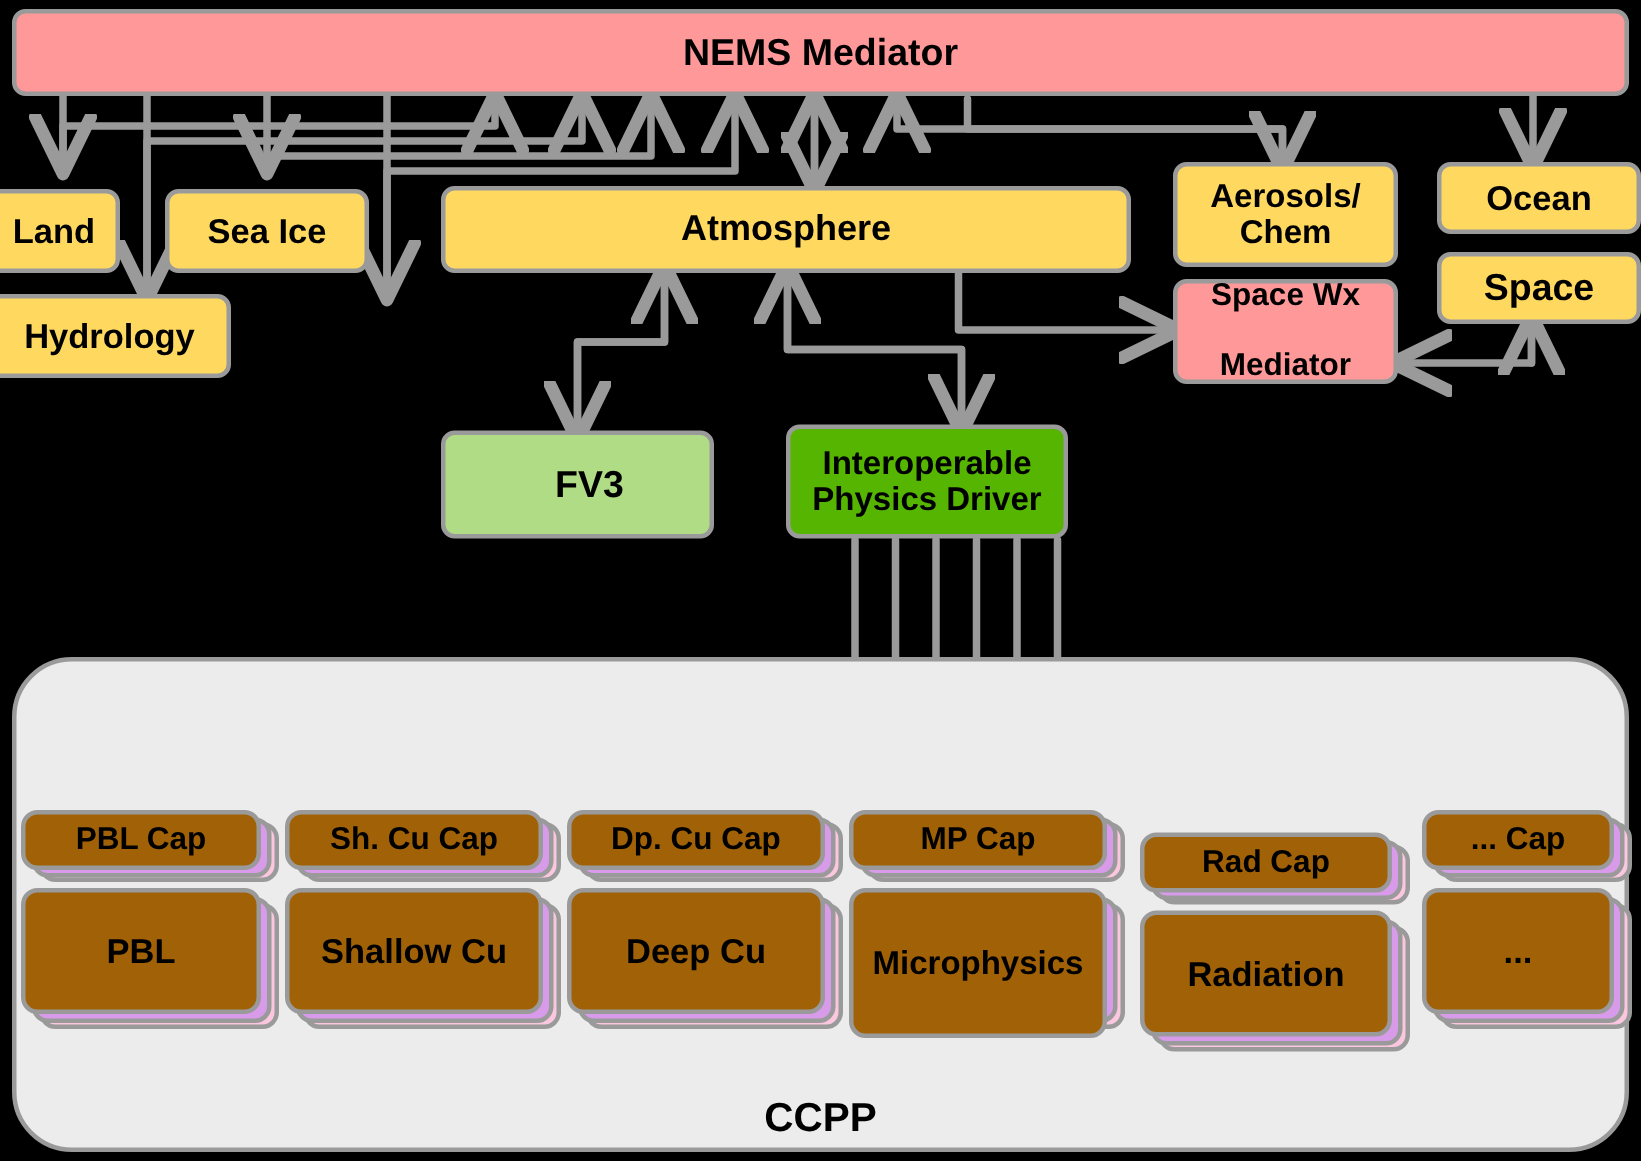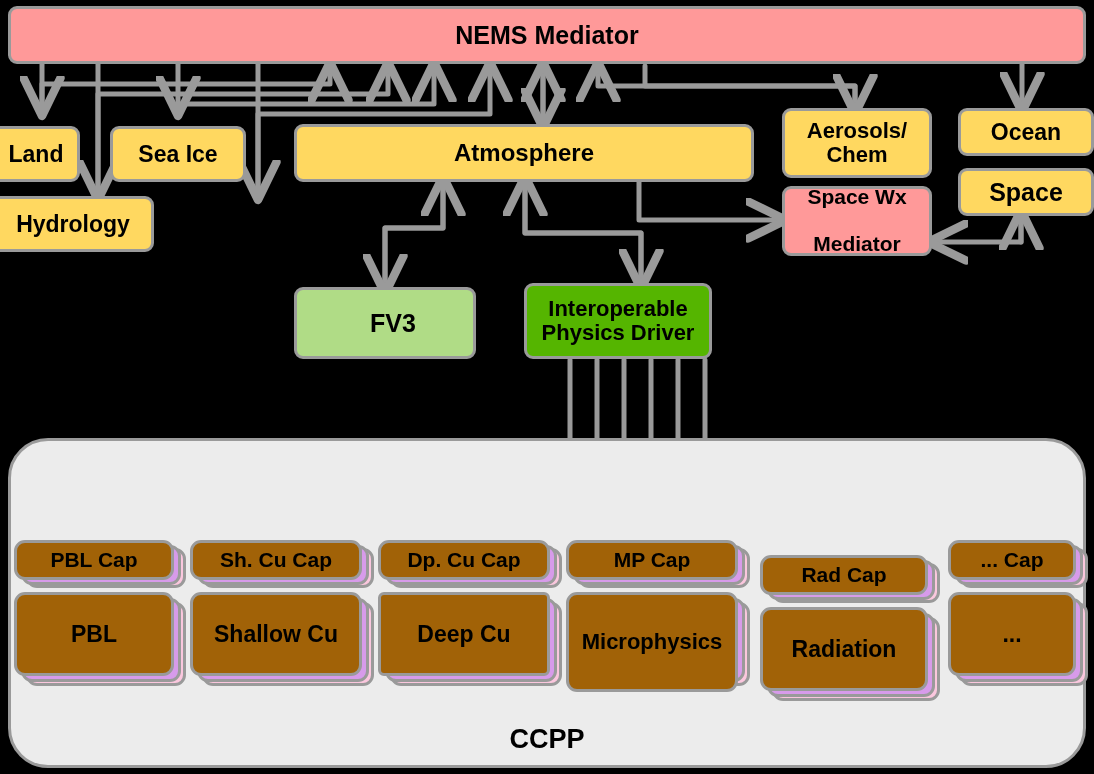--- a/index.html
+++ b/index.html
@@ -27,21 +27,21 @@
   .yellow { background:#FFD860; }
   .lgreen { background:#B0DC86;padding-left:16px; }
   .dgreen { background:#55B500; }
 
   
   #ccpp {
     position:absolute; left:8px; top:438px; width:1078px; height:330px;
     background:#ECECEC; border:3px solid #9a9a9a; border-radius:40px; z-index:1;
   }
   #ccpp-label {
-    position:absolute; left:0; right:0; bottom:10px; text-align:center;
+    position:absolute; left:0; right:0; bottom:4px; text-align:center;
     font-size:27px; font-weight:bold; color:#000;
   }
 
   
   .stack { position:absolute; z-index:4; }
   .stack .layer {
     position:absolute; border:3px solid #9a9a9a; border-radius:11px;
   }
   .layer.l3 { background:#FBC7DE; }
   .layer.l2 { background:#D79BEA; }
@@ -192,21 +192,21 @@
   </div>
 
   <div class="stack" style="left:378px; top:540px; width:190px; height:150px;">
     <div class="layer l3" style="left:12px; top:8px; width:172px; height:40px;"></div>
     <div class="layer l2" style="left:7px; top:5px; width:172px; height:40px;"></div>
     <div class="layer l1" style="left:0px; top:0px; width:172px; height:40px; font-size:21px;">
       <span>Dp. Cu Cap</span>
     </div>
     <div class="layer l3" style="left:12px; top:62px; width:172px; height:84px;"></div>
     <div class="layer l2" style="left:7px; top:58px; width:172px; height:84px;"></div>
-    <div class="layer l1" style="left:0px; top:52px; width:172px; height:84px; font-size:23px;border-radius:6px;">
+    <div class="layer l1" style="left:0px; top:52px; width:172px; height:84px; font-size:23px;">
       <span>Deep Cu</span>
     </div>
   </div>
 
   <div class="stack" style="left:566px; top:540px; width:190px; height:150px;">
     <div class="layer l3" style="left:12px; top:8px; width:172px; height:40px;"></div>
     <div class="layer l2" style="left:7px; top:5px; width:172px; height:40px;"></div>
     <div class="layer l1" style="left:0px; top:0px; width:172px; height:40px; font-size:21px;">
       <span>MP Cap</span>
     </div>

